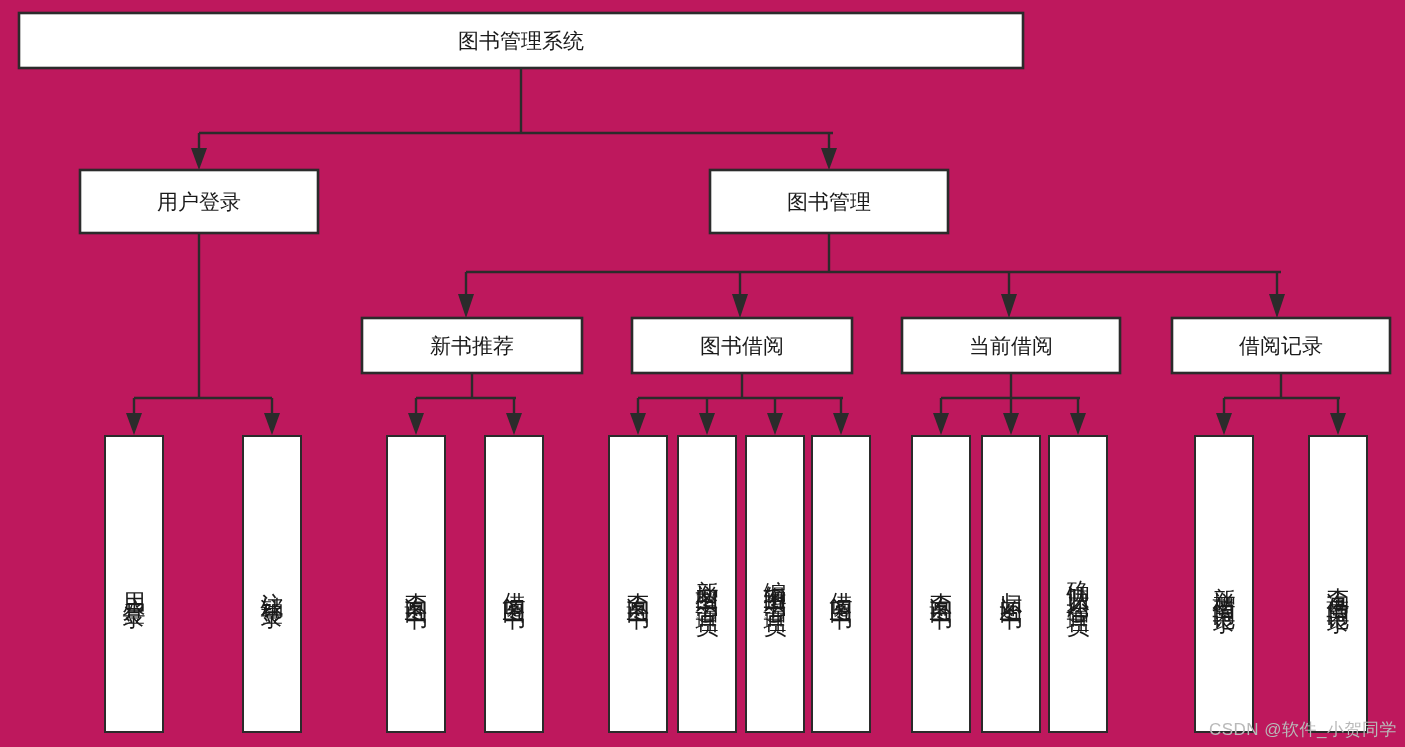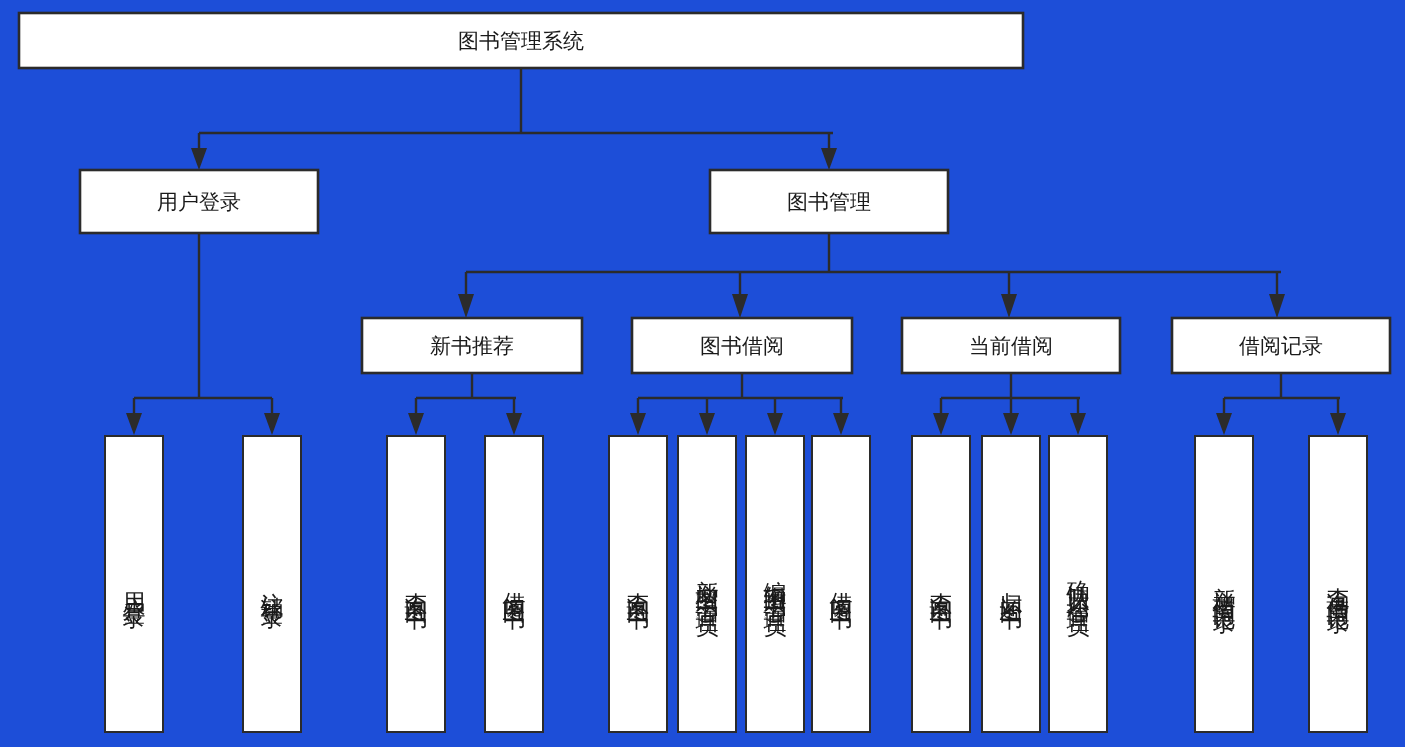--- a/index.html
+++ b/index.html
@@ -10,21 +10,21 @@
   body {
     width: 1405px;
     height: 747px;
     font-family: "Liberation Sans", "DejaVu Sans", sans-serif;
     overflow: hidden;
   }
   #diagram-root {
     position: relative;
     width: 1405px;
     height: 747px;
-    background: #1d4ed8;
+    background: #be185d;
   }
   svg#flow-svg {
     position: absolute;
     left: 0;
     top: 0;
     width: 1405px;
     height: 747px;
   }
   .node-rect {
     fill: #ffffff;
@@ -242,14 +242,15 @@
   </div>
 
   <div class="vnode-wrap" style="left:1194px; top:435px; width:60px; height:298px;">
     <span class="vnode-text">新增借阅记录</span>
   </div>
 
   <div class="vnode-wrap" style="left:1308px; top:435px; width:60px; height:298px;">
     <span class="vnode-text">查询借阅记录</span>
   </div>
 
+  <div class="watermark">CSDN @软件_小贺同学</div>
 
 </div>
 
 </body></html>

